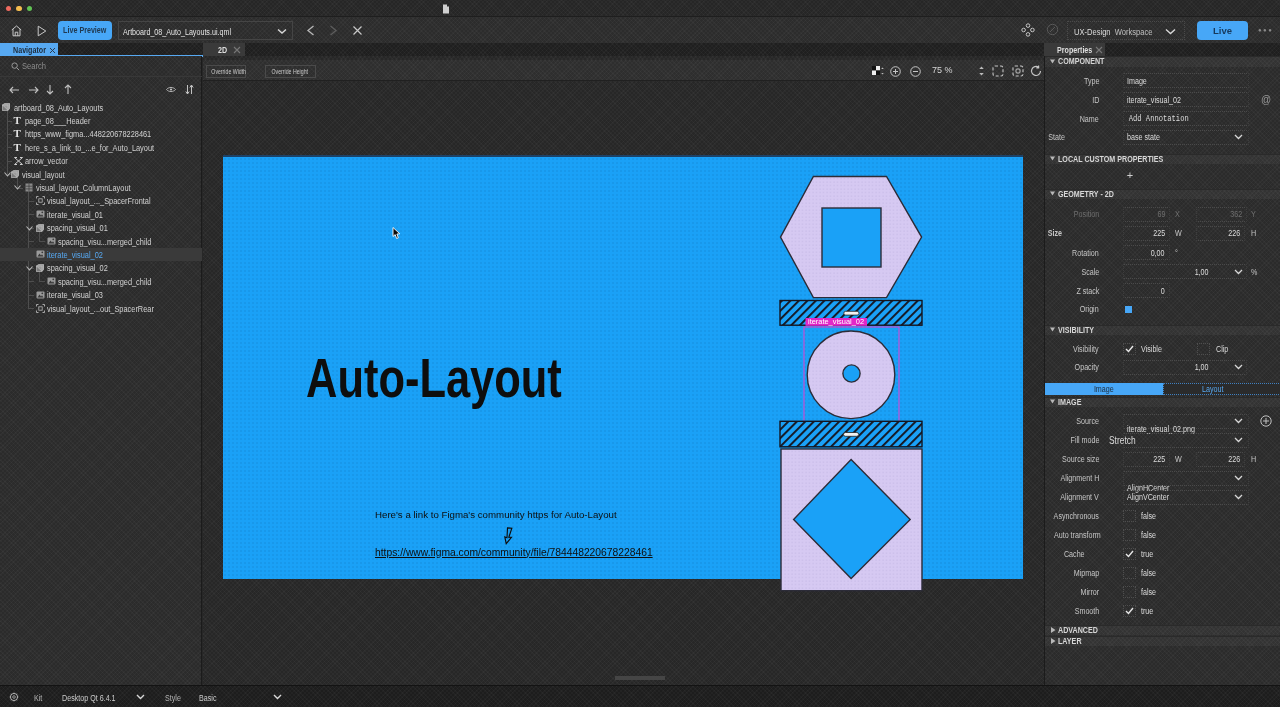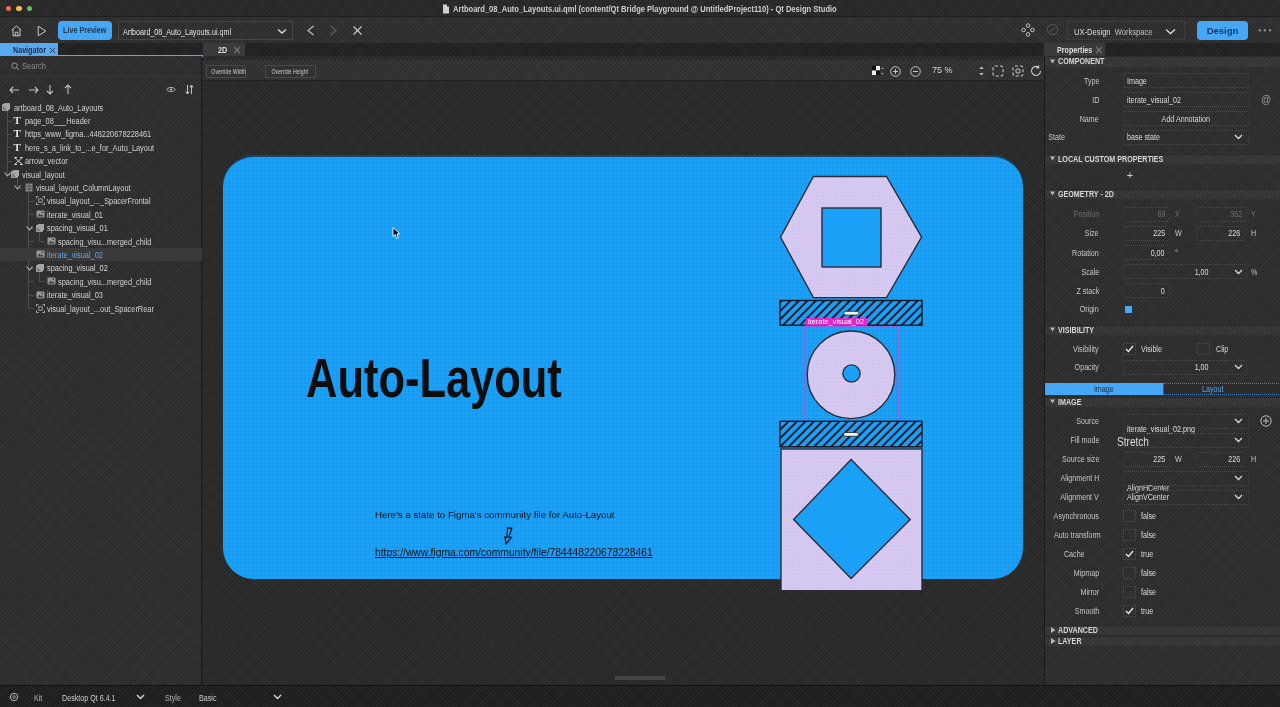--- a/index.html
+++ b/index.html
@@ -25,21 +25,20 @@
 
 <div class="abs hatchbg" id="titlebar" style="left:0;top:0;width:1280px;height:17px;background-color:#262626;border-bottom:1px solid #1e1e1e;">
   <div class="abs" style="left:5.5px;top:5.5px;width:5.4px;height:5.4px;border-radius:50%;background:#ee6a5f;"></div>
   <div class="abs" style="left:16.2px;top:5.5px;width:5.4px;height:5.4px;border-radius:50%;background:#f5bd4f;"></div>
   <div class="abs" style="left:27px;top:5.5px;width:5.4px;height:5.4px;border-radius:50%;background:#61c354;"></div>
   <div class="abs" style="left:442px;top:3.5px;width:8px;height:10px;">
     <svg width="8" height="10">
         <path d="M1 0.5 h4 l2 2 v7 h-6 z M5 0.5 v2 h2" fill="#cfcfcf" stroke="none"></path>
       </svg>
   </div>
-  <div class="abs" style="left:453px;top:3.5px;font-size:9px;font-weight:bold;color:#cfcfcf;white-space:nowrap;"><span class="tl">Artboard_08_Auto_Layouts.ui.qml (content/Qt Bridge Playground @ UntitledProject110) - Qt Design Studio</span></div>
 </div>
 
 <div class="abs hatchbg" id="toolbar" style="left:0;top:17px;width:1280px;height:26px;background-color:#2c2c2c;">
 
   <svg class="abs" style="left:11px;top:7.5px;" width="11" height="12" viewBox="0 0 11 12">
     <path d="M0.8 5 L5.5 1 L10.2 5 M2 4.2 V10.8 H9 V4.2 M4.2 10.8 V7.2 H6.8 V10.8" fill="none" stroke="#c8c8c8" stroke-width="1"></path>
   </svg>
 
   <svg class="abs" style="left:37px;top:7.5px;" width="10" height="12" viewBox="0 0 10 12">
     <path d="M1.2 1.2 L8.8 6 L1.2 10.8 Z" fill="none" stroke="#c8c8c8" stroke-width="1"></path>
@@ -75,21 +74,21 @@
     <path d="M4 9 L9 4" stroke="#5a5a5a" stroke-width="1"></path>
   </svg>
 
   <div class="abs" style="left:1067px;top:4px;width:118px;height:18.5px;border:1px dotted #4a4a4a;">
     <div class="abs" style="left:6px;top:4.5px;font-size:9px;color:#dcdcdc;white-space:nowrap;"><span class="tl">UX-Design&nbsp; <span style="color:#c0c0c0;">Workspace</span></span></div>
     <svg class="abs" style="right:8px;top:6px;" width="11" height="7">
         <path class="chev" d="M1 1.5 L5.5 5.5 L10 1.5"></path>
       </svg>
   </div>
 
-  <div class="abs" style="left:1197px;top:4px;width:51px;height:19px;background:#47a7f7;border-radius:4px;color:#16395c;font-size:9.5px;font-weight:bold;text-align:center;line-height:19px;">Design</div>
+  <div class="abs" style="left:1197px;top:4px;width:51px;height:19px;background:#47a7f7;border-radius:4px;color:#16395c;font-size:9.5px;font-weight:bold;text-align:center;line-height:19px;">Live</div>
   <div class="abs" style="left:1258px;top:9.5px;color:#8a8a8a;font-size:6px;letter-spacing:1.5px;">●●●</div>
 </div>
 
 <div class="abs hatchbg" id="tabrow" style="left:0;top:43px;width:1280px;height:13px;background-color:#1f1f1f;">
   <div class="abs" style="left:0;top:0;width:58px;height:13px;background:#57a9f2;">
     <div class="abs" style="left:13px;top:1.5px;font-size:8.5px;font-weight:bold;color:#1d2b3a;"><span class="tl">Navigator</span></div>
     <svg class="abs" style="left:49px;top:3.5px;" width="7" height="7">
         <path d="M1 1 L6 6 M6 1 L1 6" stroke="#2b3c50" stroke-width="1"></path>
       </svg>
   </div>
@@ -289,23 +288,23 @@
       </svg>
     <svg class="abs" style="left:809px;top:5px;" width="12" height="12" viewBox="0 0 12 12">
         <rect x="1" y="1" width="10" height="10" rx="2" fill="none" stroke="#c6c6c6" stroke-width="1.1" stroke-dasharray="3 2"></rect>
         <rect x="4" y="4" width="4" height="4" rx="1" fill="none" stroke="#c6c6c6" stroke-width="1"></rect>
       </svg>
     <svg class="abs" style="left:827px;top:5px;" width="12" height="12" viewBox="0 0 12 12">
         <path d="M10.5 6 A4.5 4.5 0 1 1 8.6 2.3 M8.6 0.5 V2.8 H6.3" fill="none" stroke="#c6c6c6" stroke-width="1.2"></path>
       </svg>
   </div>
 
-  <div class="abs dotbg" id="artboard" style="left:20px;top:99px;width:800px;height:424px;background-color:#1aa1f7;border-top:2px solid #1d4166;border-radius:31px;">
+  <div class="abs dotbg" id="artboard" style="left:20px;top:99px;width:800px;height:424px;background-color:#1aa1f7;border-top:2px solid #1d4166;">
     <div class="abs" style="left:83px;top:189px;font-size:55px;font-weight:bold;color:#0e0e0e;transform:scaleX(0.79);transform-origin:0 0;white-space:nowrap;">Auto-Layout</div>
-    <div class="abs" style="left:152px;top:352px;font-size:9.7px;color:#0e0e0e;white-space:nowrap;">Here's a state to Figma's community file for Auto-Layout</div>
+    <div class="abs" style="left:152px;top:352px;font-size:9.7px;color:#0e0e0e;white-space:nowrap;">Here's a link to Figma's community https for Auto-Layout</div>
     <div class="abs" style="left:152px;top:389.5px;font-size:10.3px;color:#0e0e0e;text-decoration:underline;white-space:nowrap;">https://www.figma.com/community/file/784448220678228461</div>
 
     <svg class="abs" style="left:278px;top:369.5px;" width="15" height="19" viewBox="0 0 15 19">
       <g transform="rotate(13 7.5 9.5)">
           <path d="M4.6 1.3 L8.9 0.7 L8 10.2 L10.6 9.7 L6.9 17 L4 10.7 L6.3 11 Z" fill="none" stroke="#0d0d0d" stroke-width="1.15"></path>
         </g>
     </svg>
 
     <svg class="abs" style="left:169px;top:70px;" width="10" height="13" viewBox="0 0 10 13">
       <path d="M1 0.5 L1 9.5 L3.2 7.6 L4.6 11.5 L6.3 10.8 L4.9 7 L7.8 6.8 Z" fill="#0a0a0a" stroke="#fff" stroke-width="0.9"></path>
@@ -351,21 +350,21 @@
 <div class="abs" style="left:13px;top:0.2px;font-size:8.5px;font-weight:bold;color:#d6d6d6;"><span class="tl">COMPONENT</span></div>
 <div class="abs" style="left:0;top:19.5px;width:54px;text-align:right;font-size:8.5px;color:#c6c6c6;white-space:nowrap;"><span class="tr">Type</span></div>
 <div class="abs" style="left:78px;top:17.0px;width:126px;height:15px;border-top:1px dotted #4a4a4a;border-bottom:1px dotted #4a4a4a;border-left:1px dotted #3e3e3e;border-right:1px dotted #3e3e3e;"></div>
 <div class="abs" style="left:82px;top:19.5px;font-size:8.5px;color:#dcdcdc;white-space:nowrap;"><span class="tl">Image</span></div>
 <div class="abs" style="left:0;top:38.5px;width:54px;text-align:right;font-size:8.5px;color:#c6c6c6;white-space:nowrap;"><span class="tr">ID</span></div>
 <div class="abs" style="left:78px;top:36.0px;width:126px;height:15px;border-top:1px dotted #4a4a4a;border-bottom:1px dotted #4a4a4a;border-left:1px dotted #3e3e3e;border-right:1px dotted #3e3e3e;"></div>
 <div class="abs" style="left:82px;top:38.5px;font-size:8.5px;color:#dcdcdc;white-space:nowrap;"><span class="tl">iterate_visual_02</span></div>
 <div class="abs" style="left:216px;top:38.0px;font-size:10px;color:#9a9a9a;">@</div>
 <div class="abs" style="left:0;top:57.5px;width:54px;text-align:right;font-size:8.5px;color:#c6c6c6;white-space:nowrap;"><span class="tr">Name</span></div>
 <div class="abs" style="left:78px;top:55.0px;width:126px;height:15px;border-top:1px dotted #4a4a4a;border-bottom:1px dotted #4a4a4a;border-left:1px dotted #3e3e3e;border-right:1px dotted #3e3e3e;"></div>
-<div class="abs" style="left:78px;top:57.5px;width:126px;text-align:center;font-size:8.5px;color:#dcdcdc;"><span class="tl" style="transform-origin:50% 50%;">Add Annotation</span></div>
+<div class="abs" style="left:78px;top:57.5px;width:126px;text-align:left;font-size:8.5px;color:#dcdcdc;font-family:Liberation Mono, monospace;"><span class="tl" style="transform-origin:50% 50%;">Add Annotation</span></div>
 <div class="abs" style="left:0;top:76.0px;width:54px;font-size:8.5px;color:#c6c6c6;white-space:nowrap;"><span class="tr">State</span></div>
 <div class="abs" style="left:78px;top:73.5px;width:126px;height:15px;border-top:1px dotted #4a4a4a;border-bottom:1px dotted #4a4a4a;border-left:1px dotted #3e3e3e;border-right:1px dotted #3e3e3e;"></div>
 <div class="abs" style="left:82px;top:76.0px;font-size:8.5px;color:#dcdcdc;white-space:nowrap;"><span class="tl">base state</span></div>
 <svg class="abs" style="left:189px;top:78.0px;" width="9" height="6">
       <path d="M1 1 L4.5 4.5 L8 1" fill="none" stroke="#d8d8d8" stroke-width="1.3"></path>
     </svg>
 <div class="abs hatchbg" style="left:0;top:97.5px;width:236px;height:10.0px;background-color:#333333;border-top:1px solid #2a2a2a;"></div>
 <svg class="abs" style="left:4px;top:99.0px;" width="7" height="7">
       <path d="M1 1.5 L6 1.5 L3.5 5.5 Z" fill="#b8b8b8"></path>
     </svg>
@@ -376,21 +375,21 @@
       <path d="M1 1.5 L6 1.5 L3.5 5.5 Z" fill="#b8b8b8"></path>
     </svg>
 <div class="abs" style="left:13px;top:132.5px;font-size:8.5px;font-weight:bold;color:#d6d6d6;"><span class="tl">GEOMETRY - 2D</span></div>
 <div class="abs" style="left:0;top:153.0px;width:54px;text-align:right;font-size:8.5px;color:#6f6f6f;white-space:nowrap;"><span class="tr">Position</span></div>
 <div class="abs" style="left:78px;top:150.5px;width:47px;height:15px;border-top:1px dotted #4a4a4a;border-bottom:1px dotted #4a4a4a;border-left:1px dotted #3e3e3e;border-right:1px dotted #3e3e3e;"></div>
 <div class="abs" style="left:151px;top:150.5px;width:51px;height:15px;border-top:1px dotted #4a4a4a;border-bottom:1px dotted #4a4a4a;border-left:1px dotted #3e3e3e;border-right:1px dotted #3e3e3e;"></div>
 <div class="abs" style="left:80px;top:153.0px;width:40px;text-align:right;font-size:8.5px;color:#6f6f6f;white-space:nowrap;"><span class="tr">69</span></div>
 <div class="abs" style="left:153px;top:153.0px;width:44px;text-align:right;font-size:8.5px;color:#6f6f6f;white-space:nowrap;"><span class="tr">362</span></div>
 <div class="abs" style="left:130px;top:153.0px;font-size:8.5px;color:#6f6f6f;white-space:nowrap;"><span class="tl">X</span></div>
 <div class="abs" style="left:206px;top:153.0px;font-size:8.5px;color:#6f6f6f;white-space:nowrap;"><span class="tl">Y</span></div>
-<div class="abs" style="left:0;top:172.0px;width:54px;text-align:right;font-size:8.5px;color:#c6c6c6;white-space:nowrap;"><span class="tr">Size</span></div>
+<div class="abs" style="left:0;top:172.0px;width:54px;text-align:left;font-size:8.5px;color:#c6c6c6;white-space:nowrap;font-weight:bold;"><span class="tr">Size</span></div>
 <div class="abs" style="left:78px;top:169.5px;width:47px;height:15px;border-top:1px dotted #4a4a4a;border-bottom:1px dotted #4a4a4a;border-left:1px dotted #3e3e3e;border-right:1px dotted #3e3e3e;"></div>
 <div class="abs" style="left:151px;top:169.5px;width:49px;height:15px;border-top:1px dotted #4a4a4a;border-bottom:1px dotted #4a4a4a;border-left:1px dotted #3e3e3e;border-right:1px dotted #3e3e3e;"></div>
 <div class="abs" style="left:80px;top:172.0px;width:40px;text-align:right;font-size:8.5px;color:#dcdcdc;white-space:nowrap;"><span class="tr">225</span></div>
 <div class="abs" style="left:151px;top:172.0px;width:44px;text-align:right;font-size:8.5px;color:#dcdcdc;white-space:nowrap;"><span class="tr">226</span></div>
 <div class="abs" style="left:130px;top:172.0px;font-size:8.5px;color:#c6c6c6;white-space:nowrap;"><span class="tl">W</span></div>
 <div class="abs" style="left:206px;top:172.0px;font-size:8.5px;color:#c6c6c6;white-space:nowrap;"><span class="tl">H</span></div>
 <div class="abs" style="left:0;top:191.5px;width:54px;text-align:right;font-size:8.5px;color:#c6c6c6;white-space:nowrap;"><span class="tr">Rotation</span></div>
 <div class="abs" style="left:78px;top:189.0px;width:47px;height:15px;border-top:1px dotted #4a4a4a;border-bottom:1px dotted #4a4a4a;border-left:1px dotted #3e3e3e;border-right:1px dotted #3e3e3e;"></div>
 <div class="abs" style="left:80px;top:191.5px;width:40px;text-align:right;font-size:8.5px;color:#dcdcdc;white-space:nowrap;"><span class="tr">0,00</span></div>
 <div class="abs" style="left:130px;top:191.5px;font-size:8.5px;color:#c6c6c6;white-space:nowrap;"><span class="tl">°</span></div>
@@ -439,21 +438,21 @@
 <div class="abs" style="left:82px;top:368px;font-size:8.5px;color:#dcdcdc;white-space:nowrap;"><span class="tl">iterate_visual_02.png</span></div>
 <svg class="abs" style="left:189px;top:362.0px;" width="9" height="6">
       <path d="M1 1 L4.5 4.5 L8 1" fill="none" stroke="#d8d8d8" stroke-width="1.3"></path>
     </svg>
 <svg class="abs" style="left:215px;top:359.0px;" width="12" height="12">
       <circle cx="6" cy="6" r="5.2" fill="none" stroke="#c0c0c0" stroke-width="1"></circle>
       <path d="M6 3 V9 M3 6 H9" stroke="#c0c0c0" stroke-width="1"></path>
     </svg>
 <div class="abs" style="left:0;top:379.0px;width:54px;text-align:right;font-size:8.5px;color:#c6c6c6;white-space:nowrap;"><span class="tr">Fill mode</span></div>
 <div class="abs" style="left:78px;top:376.5px;width:126px;height:15px;border-top:1px dotted #4a4a4a;border-bottom:1px dotted #4a4a4a;border-left:1px dotted #3e3e3e;border-right:1px dotted #3e3e3e;"></div>
-<div class="abs" style="left:72px;top:379.0px;font-size:12px;color:#dcdcdc;white-space:nowrap;"><span class="tl">Stretch</span></div>
+<div class="abs" style="left:64px;top:379.0px;font-size:10px;color:#dcdcdc;white-space:nowrap;"><span class="tl">Stretch</span></div>
 <svg class="abs" style="left:189px;top:381.0px;" width="9" height="6">
       <path d="M1 1 L4.5 4.5 L8 1" fill="none" stroke="#d8d8d8" stroke-width="1.3"></path>
     </svg>
 <div class="abs" style="left:0;top:398.0px;width:54px;text-align:right;font-size:8.5px;color:#c6c6c6;white-space:nowrap;"><span class="tr">Source size</span></div>
 <div class="abs" style="left:78px;top:395.5px;width:47px;height:15px;border-top:1px dotted #4a4a4a;border-bottom:1px dotted #4a4a4a;border-left:1px dotted #3e3e3e;border-right:1px dotted #3e3e3e;"></div>
 <div class="abs" style="left:151px;top:395.5px;width:49px;height:15px;border-top:1px dotted #4a4a4a;border-bottom:1px dotted #4a4a4a;border-left:1px dotted #3e3e3e;border-right:1px dotted #3e3e3e;"></div>
 <div class="abs" style="left:80px;top:398.0px;width:40px;text-align:right;font-size:8.5px;color:#dcdcdc;white-space:nowrap;"><span class="tr">225</span></div>
 <div class="abs" style="left:151px;top:398.0px;width:44px;text-align:right;font-size:8.5px;color:#dcdcdc;white-space:nowrap;"><span class="tr">226</span></div>
 <div class="abs" style="left:130px;top:398.0px;font-size:8.5px;color:#c6c6c6;white-space:nowrap;"><span class="tl">W</span></div>
 <div class="abs" style="left:206px;top:398.0px;font-size:8.5px;color:#c6c6c6;white-space:nowrap;"><span class="tl">H</span></div>

